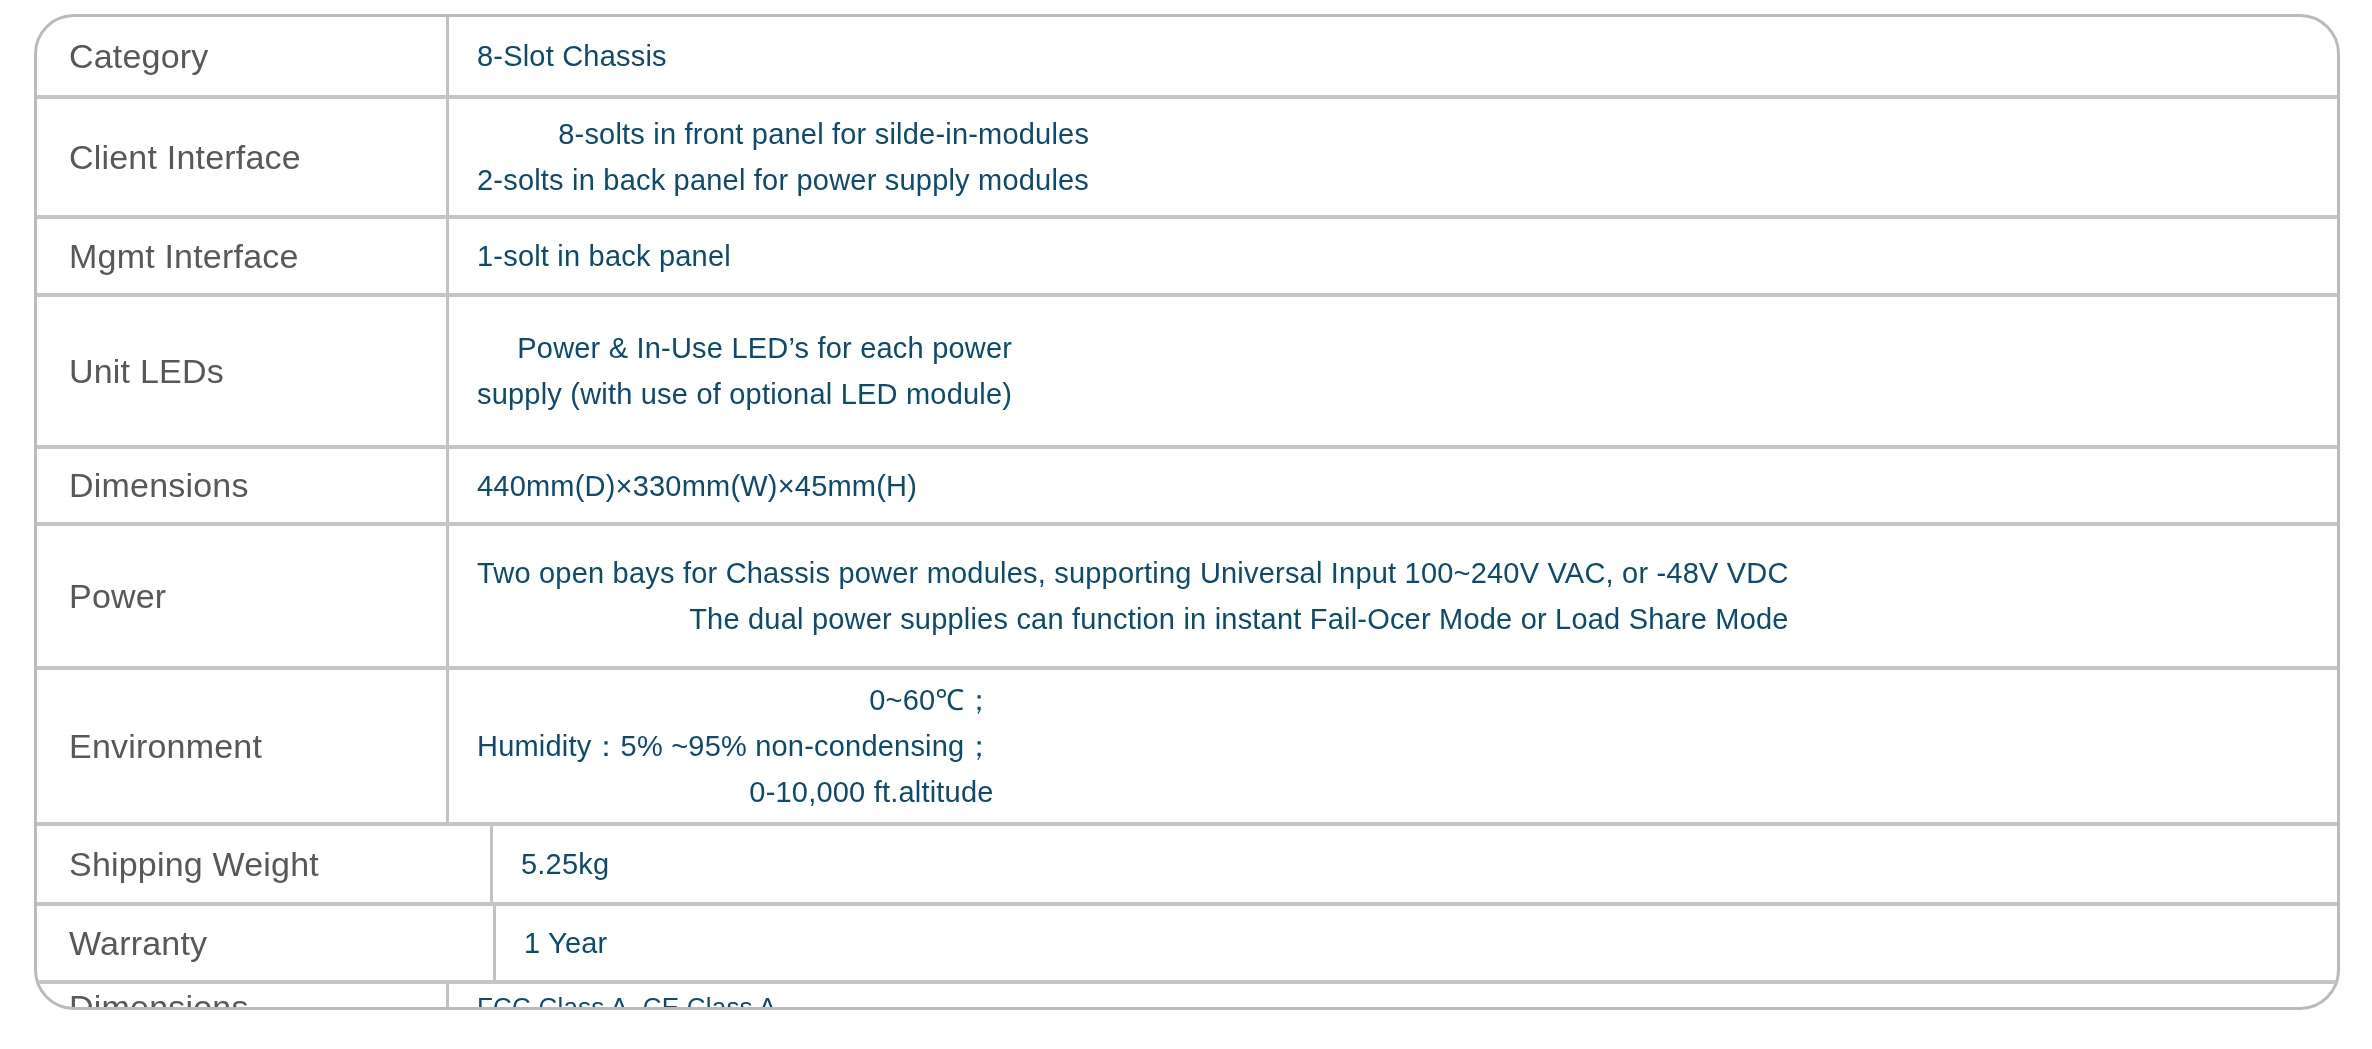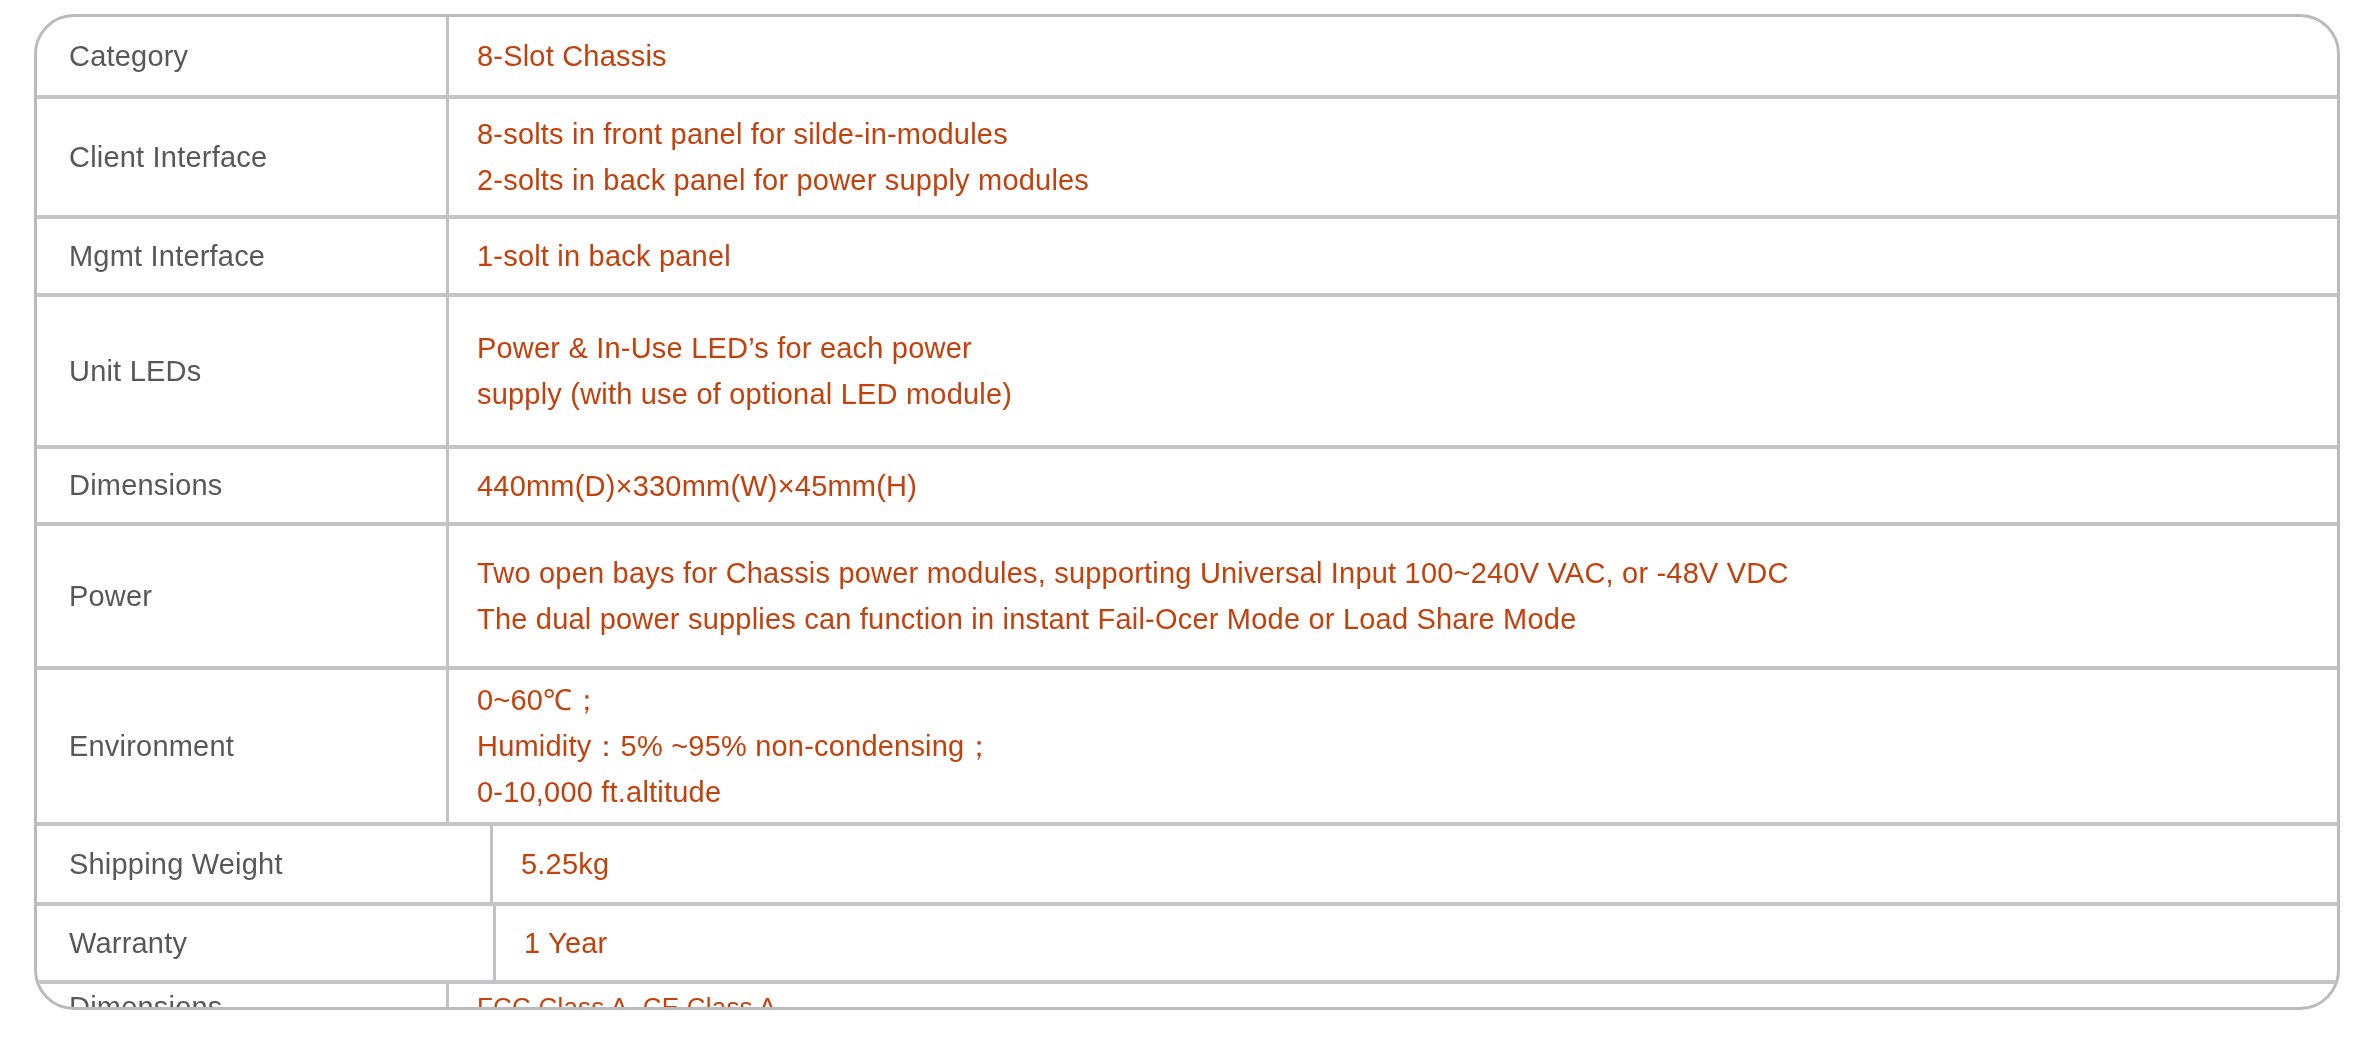--- a/index.html
+++ b/index.html
@@ -41,36 +41,37 @@
     border-top: 4px solid #c3c5c8;
   }
   .cell-label {
     box-sizing: border-box;
     width: 409px;
     flex: 0 0 409px;
     display: flex;
     align-items: center;
     padding-left: 32px;
     color: #58585b;
-    font-size: 29px;
+    font-size: 34px;
     letter-spacing: 0.2px;
   }
   .cell-value {
     box-sizing: border-box;
     flex: 1 1 auto;
     border-left: 3px solid #c0c2c5;
     display: flex;
     align-items: center;
     padding-left: 28px;
     padding-right: 20px;
-    color: #c2410c;
+    color: #0c4a6e;
     font-size: 29px;
     line-height: 46px;
     white-space: pre-line;
     letter-spacing: 0.2px;
+    text-align: right;
   }
   
   .r1  { height: 78px;  }
   .r2  { height: 120px; }
   .r3  { height: 78px;  }
   .r4  { height: 152px; }
   .r5  { height: 77px;  }
   .r6  { height: 144px; }
   .r7  { height: 156px; }
   .r8  { height: 80px; gap: 44px;  }

